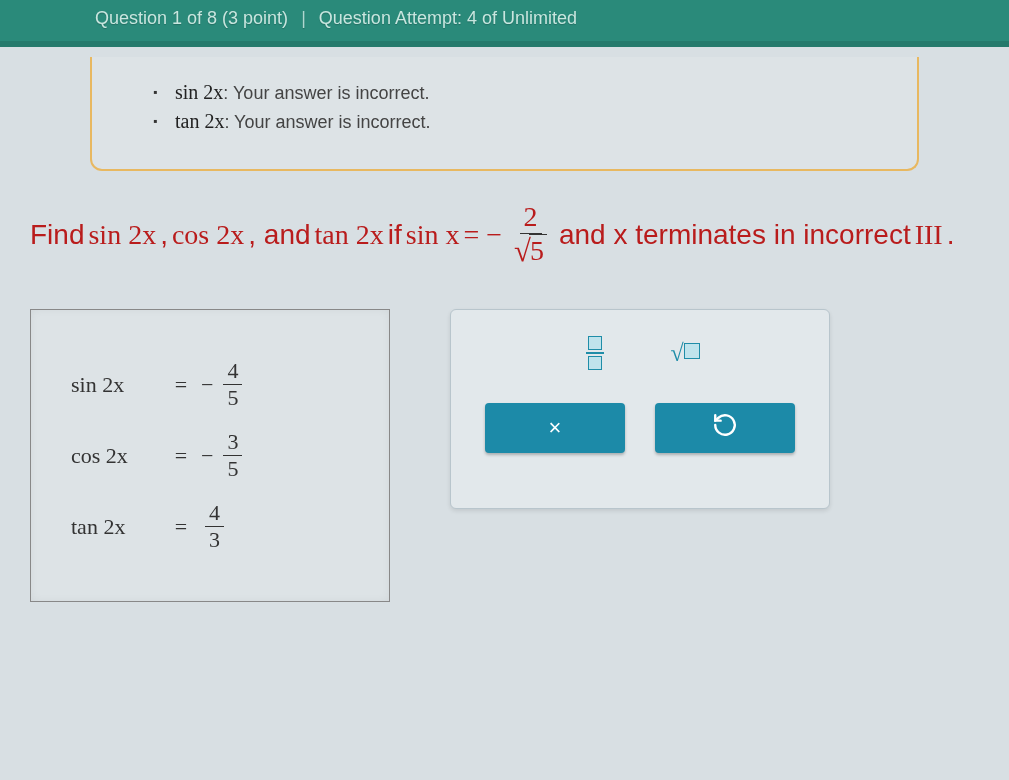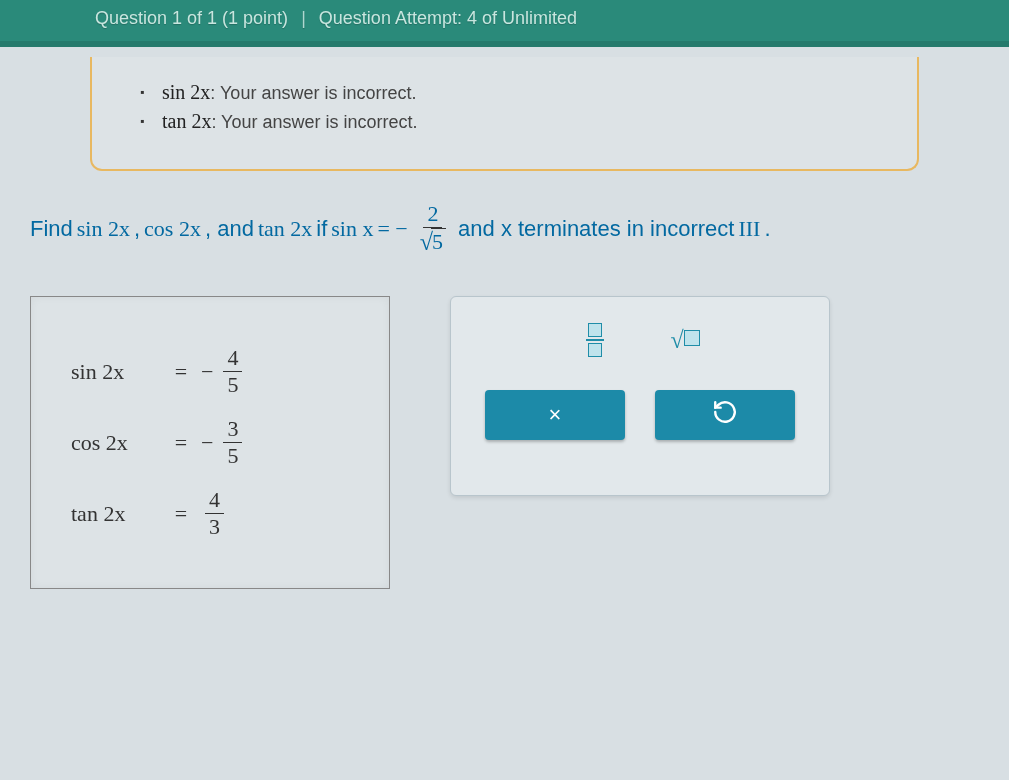--- a/index.html
+++ b/index.html
@@ -21,21 +21,21 @@
     .header .divider { margin: 0 8px; color: #aed8d0; }
     .subheader-strip {
       background: #257a6c;
       height: 6px;
     }
     .feedback-box {
       margin: 10px 90px 30px 90px;
       border: 2px solid #e8b860;
       border-top: none;
       border-radius: 0 0 12px 12px;
-      padding: 18px 30px 30px 30px;
+      padding: 18px 30px 30px 43px;
       background: #dde3e6;
     }
     .feedback-box ul {
       list-style: none;
       padding-left: 40px;
     }
     .feedback-box li {
       position: relative;
       margin: 6px 0;
       font-size: 18px;
@@ -49,22 +49,22 @@
       top: 4px;
       color: #333;
     }
     .feedback-box .func {
       font-family: 'Times New Roman', serif;
       font-size: 20px;
       color: #222;
     }
     .problem-text {
       margin: 30px 20px 40px 30px;
-      font-size: 22px;
-      color: #0369a1;
+      font-size: 28px;
+      color: #b91c1c;
       display: flex;
       align-items: center;
       flex-wrap: wrap;
       gap: 4px;
     }
     .problem-text .serif { font-family: 'Times New Roman', serif; }
     .frac {
       display: inline-flex;
       flex-direction: column;
       align-items: center;
@@ -174,21 +174,21 @@
       font-size: 22px;
       cursor: pointer;
       box-shadow: 0 2px 3px rgba(0,0,0,0.25);
     }
     .roman { font-family: 'Times New Roman', serif; }
   </style>
 </head>
 <body>
 
 <div class="header">
-  <span>Question 1 of 1 (1 point)</span>
+  <span>Question 1 of 8 (3 point)</span>
   <span class="divider">|</span>
   <span>Question Attempt: 4 of Unlimited</span>
 </div>
 <div class="subheader-strip"></div>
 
 <div class="feedback-box">
   <ul>
     <li>
       <span class="func">sin 2x</span><span>: Your answer is incorrect.</span>
     </li>

